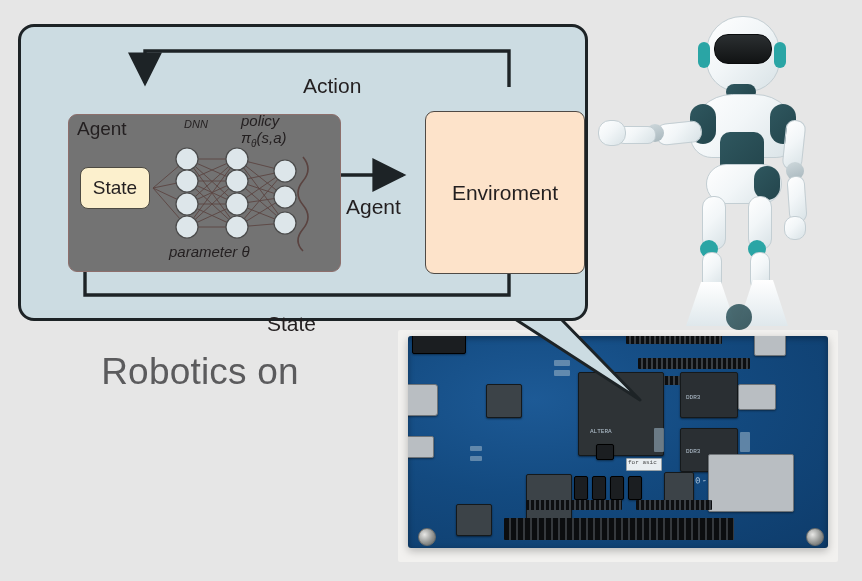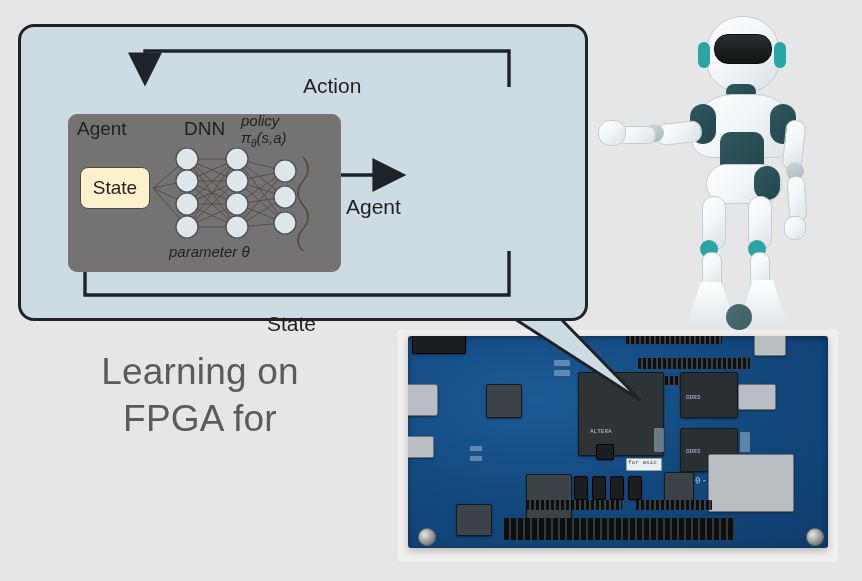--- a/index.html
+++ b/index.html
@@ -40,21 +40,21 @@
   .agent-label{
     position:absolute;left:8px;top:3px;font-size:19px;color:#231f20;
   }
   .state-box{
     position:absolute;left:11px;top:52px;width:70px;height:42px;
     background:#fcf0cd;border:1.6px solid #4d4a42;border-radius:8px;
     display:flex;align-items:center;justify-content:center;
     font-size:19px;color:#231f20;box-sizing:border-box;
   }
   .dnn-label{
-    position:absolute;left:115px;top:3px;font-size:19px;color:#231f20;
+    position:absolute;left:115px;top:3px;font-size:11px;font-style:italic;color:#231f20;
   }
   .policy-label{
     position:absolute;left:172px;top:-3px;font-size:15px;font-style:italic;
     color:#231f20;line-height:17px;text-align:left;
   }
   .policy-label .sub{font-size:10px;vertical-align:sub;}
   .param-label{
     position:absolute;left:100px;top:128px;font-size:15px;font-style:italic;color:#231f20;
   }
 
@@ -302,24 +302,24 @@
             <circle cx="168" cy="112" r="11"></circle>
           <circle cx="216" cy="56" r="11"></circle>
             <circle cx="216" cy="82" r="11"></circle>
             <circle cx="216" cy="108" r="11"></circle>
         </g>
 
         <path d="M 234,42 q 10,12 0,24 q -10,12 0,24 q 10,12 0,24 q -10,12 0,22" fill="none" stroke="#5a4340" stroke-width="1.6"></path>
       </svg>
     </div>
 
+    <div class="env">Enviroment</div>
 
     <div class="lbl lbl-reward">Action</div>
     <div class="lbl lbl-action">Agent</div>
     <div class="lbl lbl-state">State</div>
   </div>
 
   <div class="title">
-    <span>Learning on</span>
-    <span>FPGA for</span>
+    <span>Robotics on</span>
   </div>
 
 </div>
 
 </body></html>

